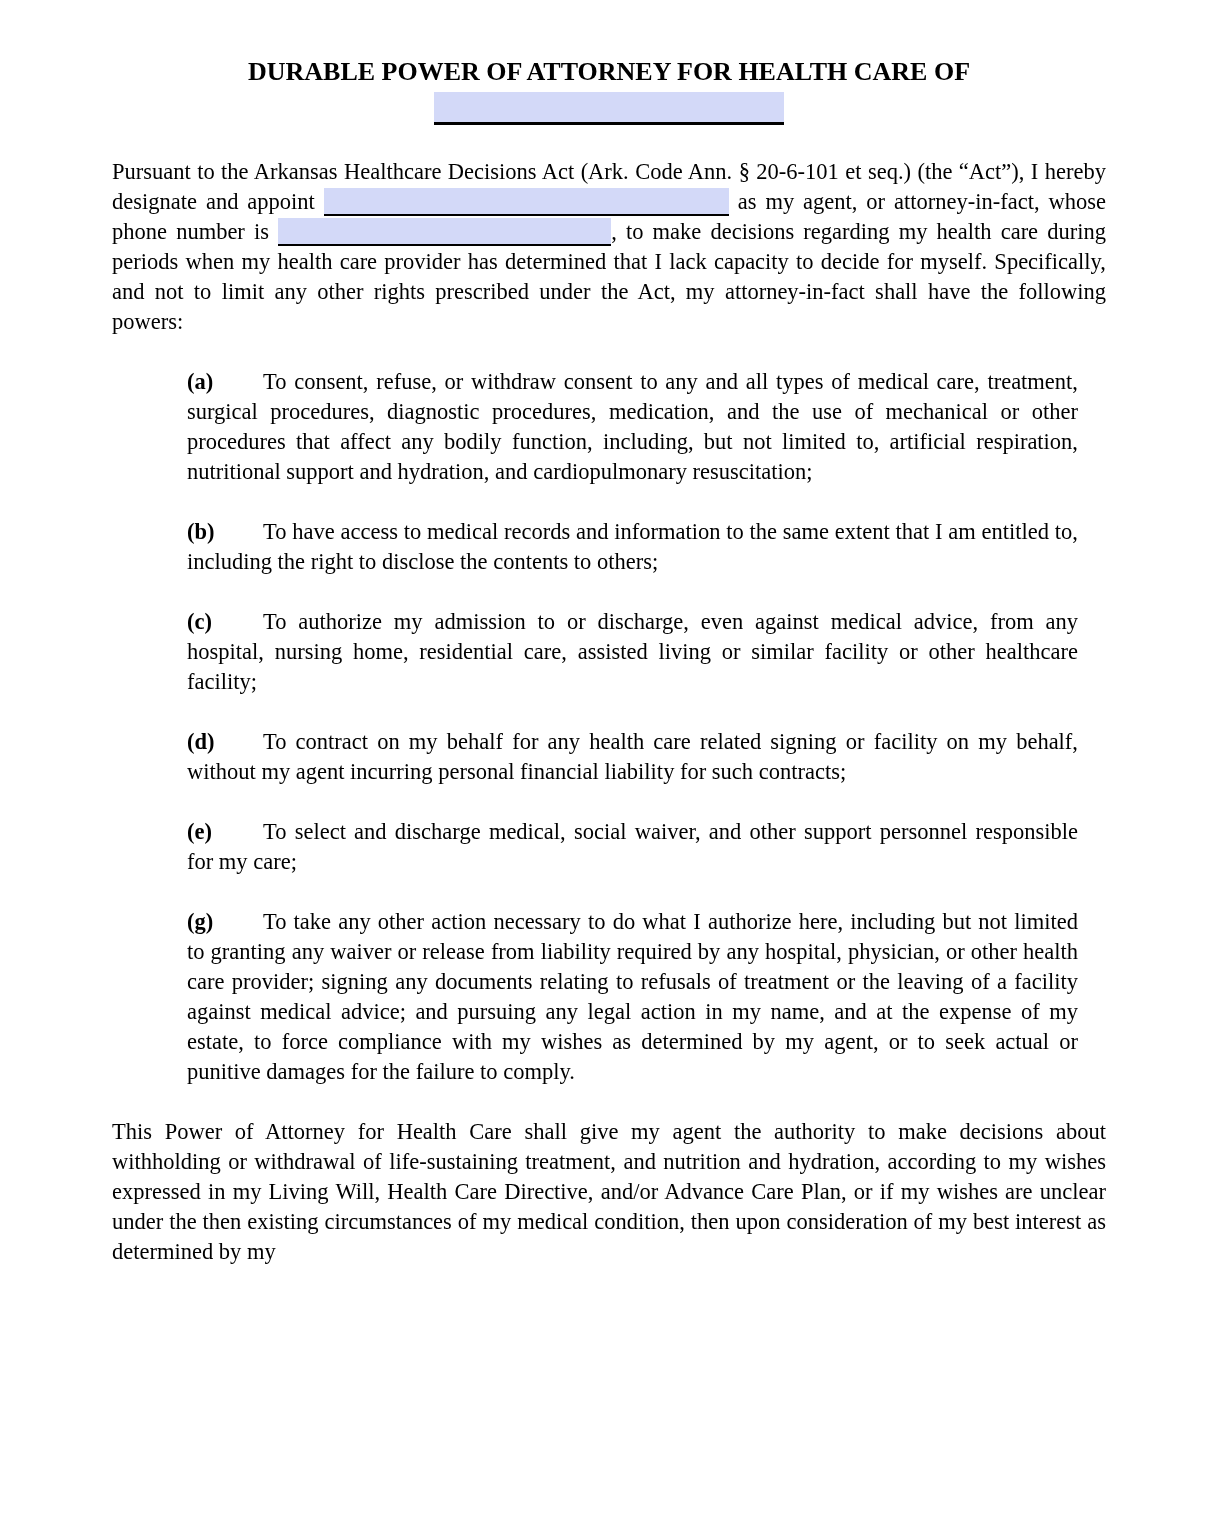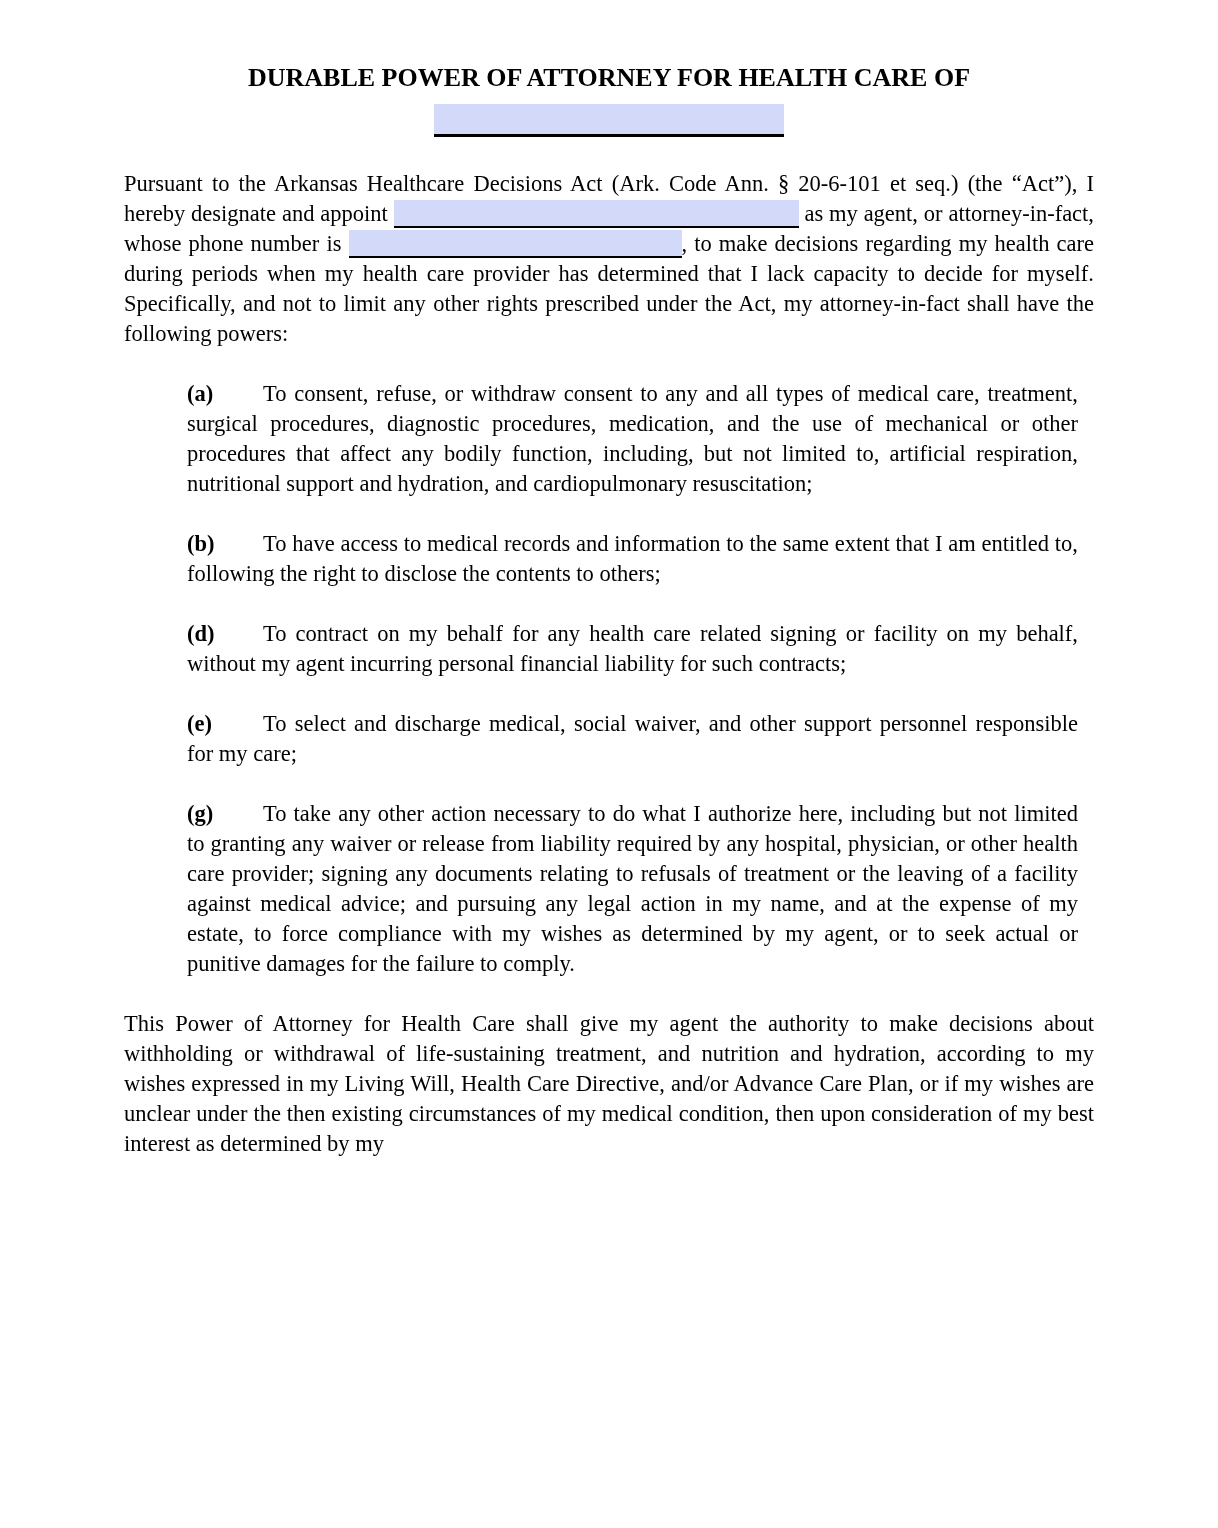--- a/index.html
+++ b/index.html
@@ -12,21 +12,21 @@
     font-size: 22.5px;
     line-height: 30px;
     color: #000000;
     background: #ffffff;
   }
   .doc-title {
     text-align: center;
     font-weight: bold;
     font-size: 26px;
     line-height: 32px;
-    margin: 10px;
+    margin: 4px;
   }
   .title-field-wrap {
     text-align: center;
     margin: 4px 0 24px 0;
   }
   .field {
     background: #d3d9f8;
     display: inline-block;
   }
   .title-field {
@@ -36,21 +36,21 @@
   }
   .inline-field {
     height: 26px;
     border-bottom: 2px solid #000000;
     vertical-align: -7px;
   }
   .agent-name-field { width: 405px; }
   .agent-phone-field { width: 333px; }
   .intro, .closing {
     text-align: justify;
-    margin: 12px;
+    margin: 0;
   }
   .closing { margin-top: 20px; }
   .power {
     text-align: justify;
     margin: 30px 28px 30px 75px;
   }
   .power-label {
     display: inline-block;
     width: 76px;
     font-weight: bold;
@@ -65,22 +65,23 @@
 
   <div class="title-field-wrap">
     <span class="field title-field"></span>
   </div>
 
   <p class="intro"><span>Pursuant to the Arkansas Healthcare Decisions Act (Ark. Code Ann. § 20-6-101 et seq.) (the “Act”), I hereby designate and appoint </span><span class="field inline-field agent-name-field"></span><span> as my agent, or attorney-in-fact, whose phone number is </span><span class="field inline-field agent-phone-field"></span><span>, to make decisions regarding my health care during periods when my health care provider has determined that I lack capacity to decide for myself. Specifically, and not to limit any other rights prescribed under the Act, my attorney-in-fact shall have the following powers:</span></p>
 
   <div>
     <p class="power"><span class="power-label">(a)</span><span>To consent, refuse, or withdraw consent to any and all types of medical care, treatment, surgical procedures, diagnostic procedures, medication, and the use of mechanical or other procedures that affect any bodily function, including, but not limited to, artificial respiration, nutritional support and hydration, and cardiopulmonary resuscitation;</span></p>
 
-    <p class="power"><span class="power-label">(b)</span><span>To have access to medical records and information to the same extent that I am entitled to, following the right to disclose the contents to others;</span></p>
+    <p class="power"><span class="power-label">(b)</span><span>To have access to medical records and information to the same extent that I am entitled to, including the right to disclose the contents to others;</span></p>
 
+    <p class="power"><span class="power-label">(c)</span><span>To authorize my admission to or discharge, even against medical advice, from any hospital, nursing home, residential care, assisted living or similar facility or other healthcare facility;</span></p>
 
     <p class="power"><span class="power-label">(d)</span><span>To contract on my behalf for any health care related signing or facility on my behalf, without my agent incurring personal financial liability for such contracts;</span></p>
 
     <p class="power"><span class="power-label">(e)</span><span>To select and discharge medical, social waiver, and other support personnel responsible for my care;</span></p>
 
 
     <p class="power"><span class="power-label">(g)</span><span>To take any other action necessary to do what I authorize here, including but not limited to granting any waiver or release from liability required by any hospital, physician, or other health care provider; signing any documents relating to refusals of treatment or the leaving of a facility against medical advice; and pursuing any legal action in my name, and at the expense of my estate, to force compliance with my wishes as determined by my agent, or to seek actual or punitive damages for the failure to comply.</span></p>
   </div>
 
   <p class="closing">This Power of Attorney for Health Care shall give my agent the authority to make decisions about withholding or withdrawal of life-sustaining treatment, and nutrition and hydration, according to my wishes expressed in my Living Will, Health Care Directive, and/or Advance Care Plan, or if my wishes are unclear under the then existing circumstances of my medical condition, then upon consideration of my best interest as determined by my</p>

